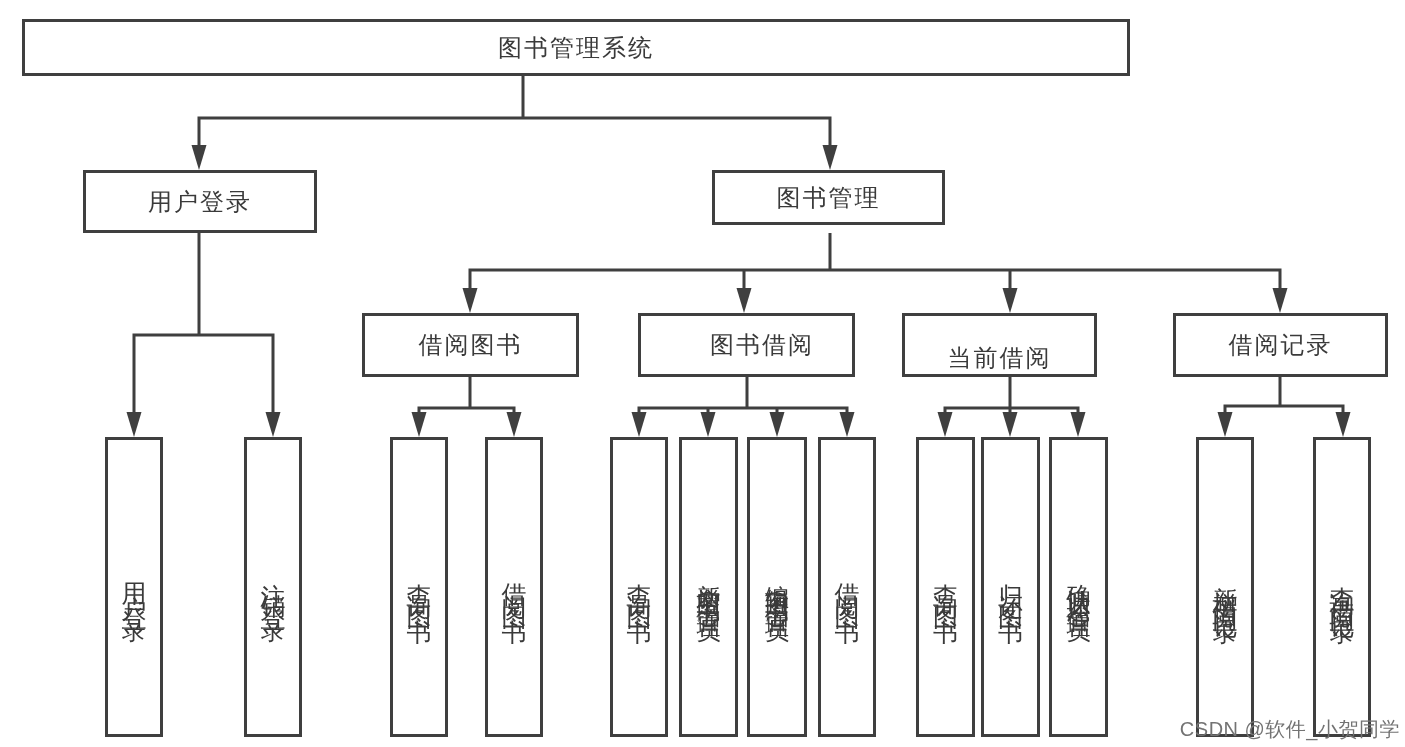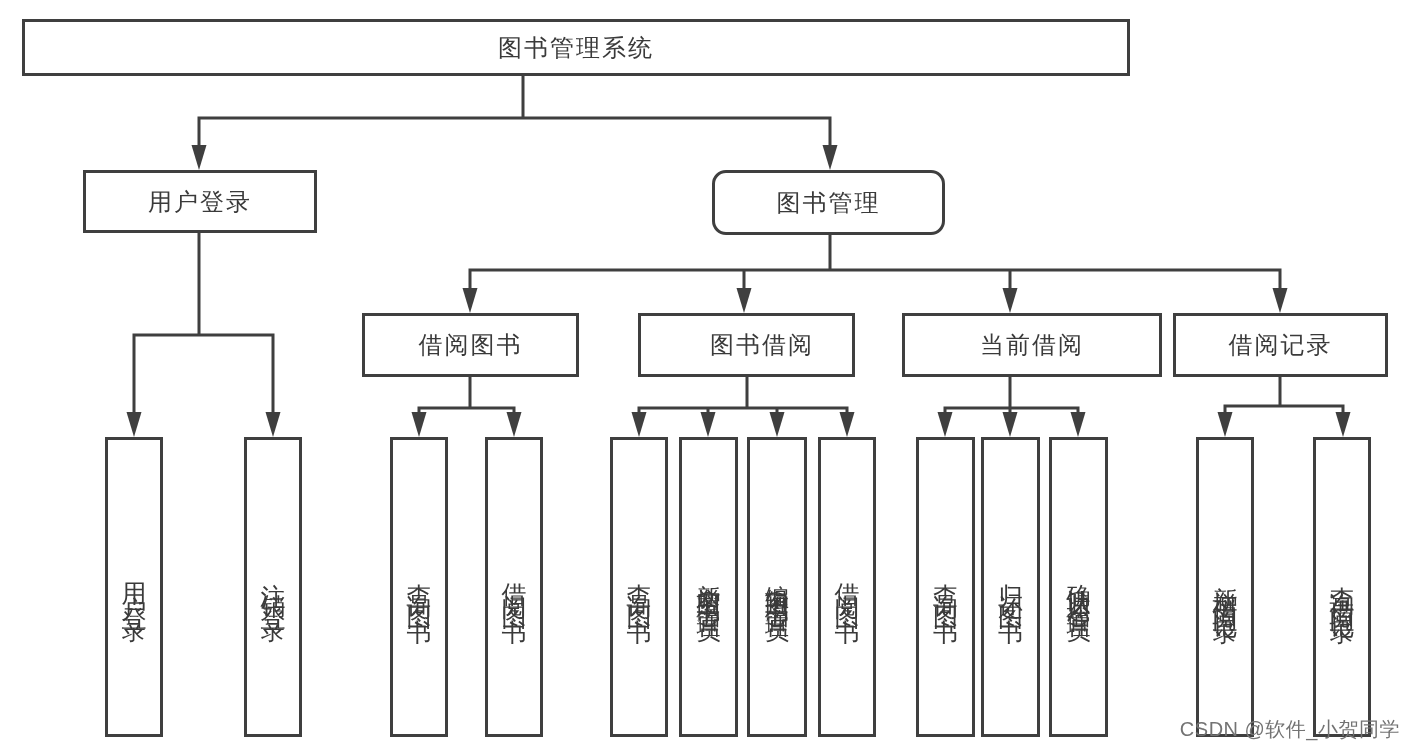--- a/index.html
+++ b/index.html
@@ -78,31 +78,31 @@
     </g>
   </svg>
 
   <div class="box" style="left:22px; top:19px; width:1108px; height:57px;">
     <span class="hlabel">图书管理系统</span>
   </div>
 
   <div class="box" style="left:83px; top:170px; width:234px; height:63px;">
     <span class="hlabel">用户登录</span>
   </div>
-  <div class="box" style="left:712px; top:170px; width:233px; height:65px;border-radius:14px;">
+  <div class="box" style="left:712px; top:170px; width:233px; height:55px;">
     <span class="hlabel">图书管理</span>
   </div>
 
   <div class="box" style="left:362px; top:313px; width:217px; height:64px;">
     <span class="hlabel">借阅图书</span>
   </div>
   <div class="box" style="left:638px; top:313px; width:217px; height:64px;padding-left:31px;">
     <span class="hlabel">图书借阅</span>
   </div>
-  <div class="box" style="left:902px; top:313px; width:260px; height:64px;">
+  <div class="box" style="left:902px; top:313px; width:195px; height:64px;align-items:flex-end;">
     <span class="hlabel">当前借阅</span>
   </div>
   <div class="box" style="left:1173px; top:313px; width:215px; height:64px;">
     <span class="hlabel">借阅记录</span>
   </div>
 
   <div class="box leaf" style="left:105px; top:437px; width:58px; height:300px;">
     <span class="vlabel">用户登录</span>
   </div>
   <div class="box leaf" style="left:244px; top:437px; width:58px; height:300px;">

